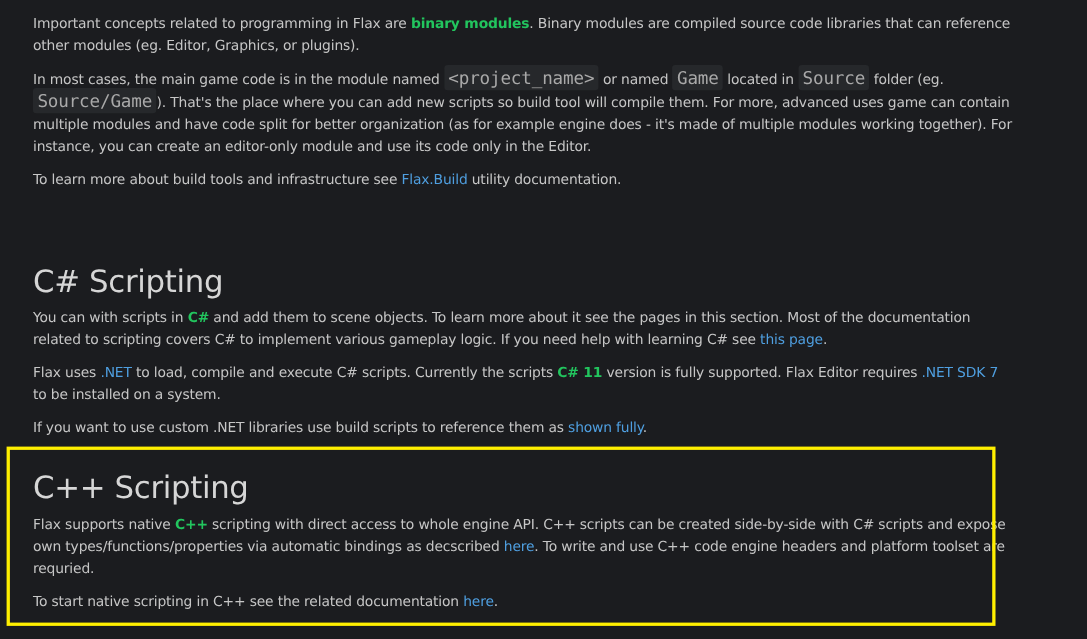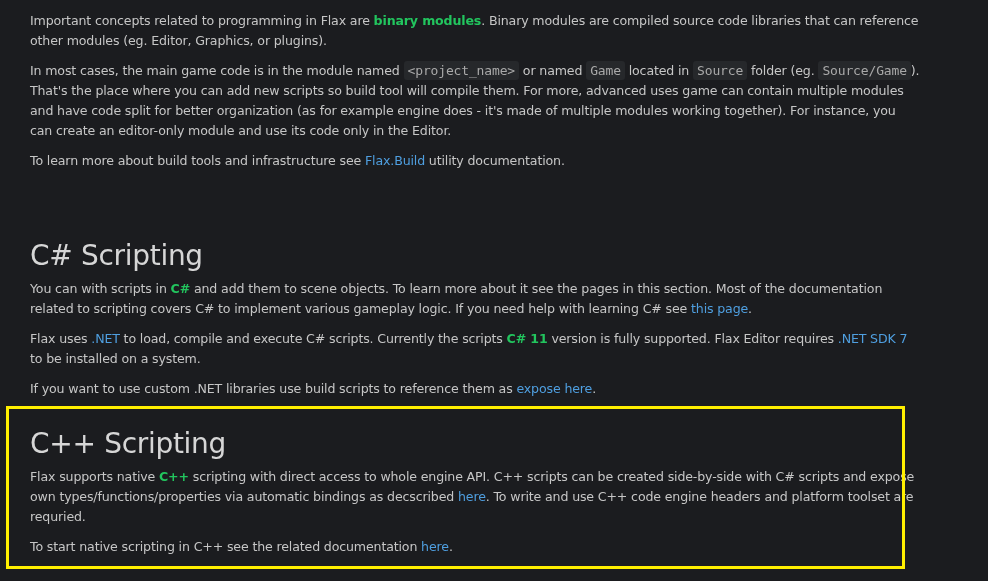--- a/index.html
+++ b/index.html
@@ -33,21 +33,21 @@
       font-size: 12.6px;
       line-height: 20px;
       margin: 0 0 10px 0;
       letter-spacing: -0.15px;
       color: #c6c6c6;
     }
     b { color: #22c55e; font-weight: 700; }
     a { color: #4f9fe0; text-decoration: none; }
     code {
       font-family: "DejaVu Sans Mono", "Liberation Mono", monospace;
-      font-size: 13px;
+      font-size: 16px;
       background: #26282b;
       color: #a9a9a9;
       padding: 2px 4px;
       border-radius: 3px;
     }
     .sec1 { position: absolute; top: 11px; }
     .sec1 h1 { margin-bottom: 4px; }
     .sec2 { position: absolute; top: 237px; }
     .sec2 h1 { margin-bottom: 4px; }
     .sec3 { position: absolute; top: 425px; }
@@ -70,21 +70,21 @@
   <section class="sec1">
     <p><span>Important concepts related to programming in Flax are </span><b>binary modules</b><span>. Binary modules are compiled source code libraries that can reference other modules (eg. Editor, Graphics, or plugins).</span></p>
     <p><span>In most cases, the main game code is in the module named </span><code>&lt;project_name&gt;</code><span> or named </span><code>Game</code><span> located in </span><code>Source</code><span> folder (eg. </span><code>Source/Game</code><span>). That's the place where you can add new scripts so build tool will compile them. For more, advanced uses game can contain multiple modules and have code split for better organization (as for example engine does - it's made of multiple modules working together). For instance, you can create an editor-only module and use its code only in the Editor.</span></p>
     <p><span>To learn more about build tools and infrastructure see </span><a>Flax.Build</a><span> utility documentation.</span></p>
   </section>
 
   <section class="sec2">
     <h1>C# Scripting</h1>
     <p><span>You can with scripts in </span><b>C#</b><span> and add them to scene objects. To learn more about it see the pages in this section. Most of the documentation related to scripting covers C# to implement various gameplay logic. If you need help with learning C# see </span><a>this page</a><span>.</span></p>
     <p><span>Flax uses </span><a>.NET</a><span> to load, compile and execute C# scripts. Currently the scripts </span><b>C# 11</b><span> version is fully supported. Flax Editor requires </span><a>.NET SDK 7</a><span> to be installed on a system.</span></p>
-    <p><span>If you want to use custom .NET libraries use build scripts to reference them as </span><a>expose here</a><span>.</span></p>
+    <p><span>If you want to use custom .NET libraries use build scripts to reference them as </span><a>shown fully</a><span>.</span></p>
   </section>
 
   <section class="sec3">
     <h1>C++ Scripting</h1>
     <p><span>Flax supports native </span><b>C++</b><span> scripting with direct access to whole engine API. C++ scripts can be created side-by-side with C# scripts and expose own types/functions/properties via automatic bindings as decscribed </span><a>here</a><span>. To write and use C++ code engine headers and platform toolset are requried.</span></p>
     <p><span>To start native scripting in C++ see the related documentation </span><a>here</a><span>.</span></p>
   </section>
 
 </div>
 

